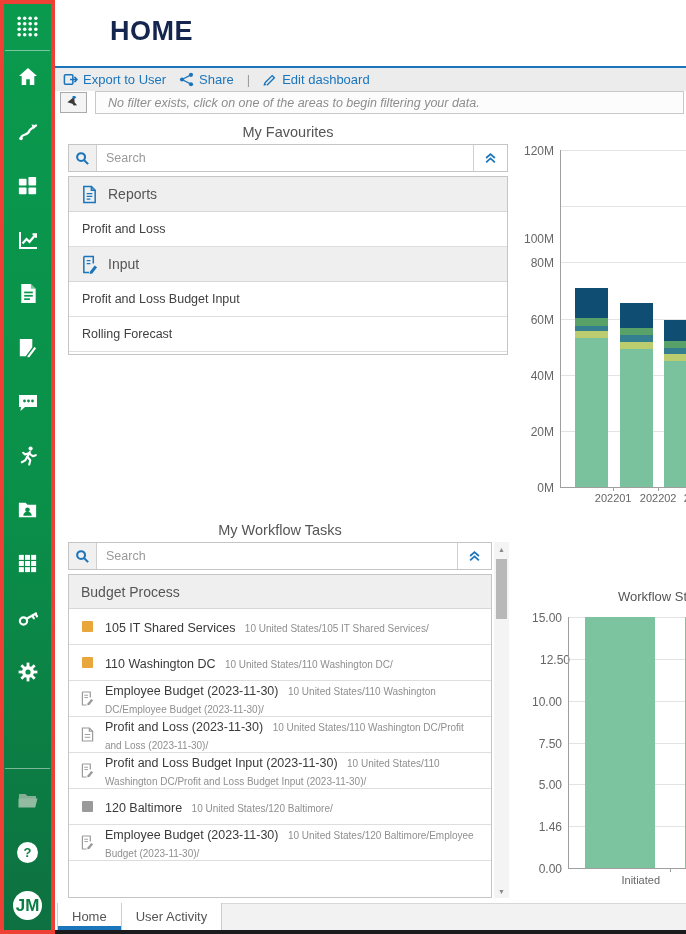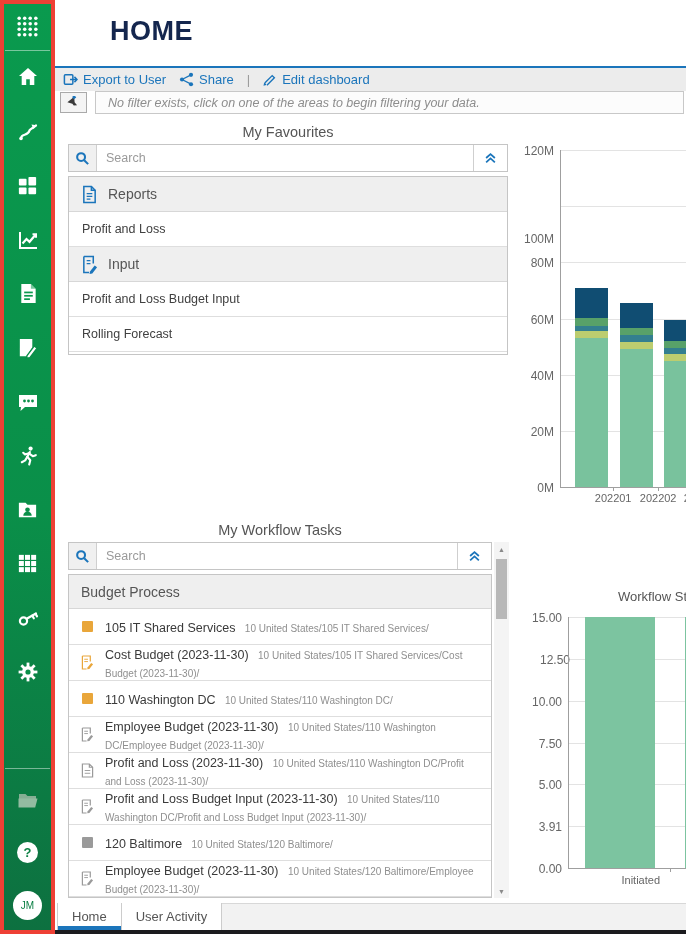--- a/index.html
+++ b/index.html
@@ -10,21 +10,21 @@
   
   .sidebar { position:absolute; left:0; top:0; width:55px; height:934px;
              background:linear-gradient(180deg,#0a9a4e 0%,#0a8f49 55%,#0d7040 100%); }
   .side-icon { position:absolute; left:14px; width:27px; height:27px;
                display:flex; align-items:center; justify-content:center; cursor:pointer; }
   .side-divider { position:absolute; left:5px; right:5px; height:1px; background:rgba(255,255,255,.45); }
   .help-circle { position:absolute; left:17px; width:21px; height:21px; border-radius:50%;
                  background:#fff; color:#0b8043; font-weight:bold; font-size:13px;
                  display:flex; align-items:center; justify-content:center; }
   .avatar { position:absolute; left:13px; width:29px; height:29px; border-radius:50%;
-            background:#fff; color:#0a7f43; font-weight:normal; font-size:10px;
+            background:#fff; color:#0a7f43; font-weight:bold; font-size:17px;
             display:flex; align-items:center; justify-content:center; }
   .annotation { position:absolute; left:0; top:0; width:55px; height:934px;
                 border:4px solid #ee4035; pointer-events:none; z-index:60; }
 
   
   .page-title { position:absolute; left:110px; top:16px; font-size:27px; font-weight:bold;
                 color:#14264e; letter-spacing:.5px; }
   .toolbar { position:absolute; left:55px; right:0; top:66px; height:25px; background:#ececec;
              border-top:2px solid #1b75bb; display:flex; align-items:center; gap:13px; padding-left:8px; }
   .tool-link { display:flex; align-items:center; gap:5px; color:#1b75bb; font-size:13px; cursor:pointer; }
@@ -405,31 +405,20 @@
   <div class="task-row">
     <span class="task-icon">
       <svg width="11" height="11">
           <rect width="11" height="11" rx="1" fill="#e9a63a"></rect>
         </svg>
       </span>
     <span class="task-text"><span class="task-title">105 IT Shared Services</span>
       <span class="task-path">10 United States/105 IT Shared Services/</span></span>
   </div>
 
-  <div class="task-row">
-    <span class="task-icon">
-      <svg width="13" height="15" viewBox="0 0 14 16" fill="none" stroke="#e9a63a" stroke-width="1.3">
-        <path d="M1.5 1 H10 V7 M1.5 1 V15 H6"></path>
-          <path d="M3.5 4.5 H7.5 M3.5 7 H7.5" stroke-width="1"></path>
-        <path d="M7 13.5 L11 8.5 L13 10 L9 15 L6.8 15.3 Z" fill="#e9a63a" stroke="none"></path>
-      </svg>
-      </span>
-    <span class="task-text"><span class="task-title">Cost Budget (2023-11-30)</span>
-      <span class="task-path">10 United States/105 IT Shared Services/Cost Budget (2023-11-30)/</span></span>
-  </div>
 
   <div class="task-row">
     <span class="task-icon">
       <svg width="11" height="11">
           <rect width="11" height="11" rx="1" fill="#e9a63a"></rect>
         </svg>
       </span>
     <span class="task-text"><span class="task-title">110 Washington DC</span>
       <span class="task-path">10 United States/110 Washington DC/</span></span>
   </div>
@@ -496,21 +485,21 @@
 <div class="scrollbar">
   <div class="scroll-arrow" style="top:0">▲</div>
   <div class="scroll-thumb"></div>
   <div class="scroll-arrow" style="bottom:0">▼</div>
 </div>
 
 <div class="chart" id="chart-wf" style="left:520px; top:585px; width:166px; height:315px;">
     <div class="gridline zero" style="left: 48px; right: 0px; top: 283px;"></div>
     <div class="ytick" style="top: 277px; left: 0px; width: 42px;">0.00</div>
     <div class="gridline" style="left: 48px; right: 0px; top: 241.167px;"></div>
-    <div class="ytick" style="top: 235.167px; left: 0px; width: 42px;">3.91</div>
+    <div class="ytick" style="top: 235.167px; left: 0px; width: 42px;">1.46</div>
     <div class="gridline" style="left: 48px; right: 0px; top: 199.333px;"></div>
     <div class="ytick" style="top: 193.333px; left: 0px; width: 42px;">5.00</div>
     <div class="gridline" style="left: 48px; right: 0px; top: 157.5px;"></div>
     <div class="ytick" style="top: 151.5px; left: 0px; width: 42px;">7.50</div>
     <div class="gridline" style="left: 48px; right: 0px; top: 115.667px;"></div>
     <div class="ytick" style="top: 109.667px; left: 0px; width: 42px;">10.00</div>
     <div class="gridline" style="left: 48px; right: 0px; top: 73.8333px;"></div>
     <div class="ytick" style="top: 67.8333px; left: 8px; width: 42px;">12.50</div>
     <div class="gridline" style="left: 48px; right: 0px; top: 32px;"></div>
     <div class="ytick" style="top: 26px; left: 0px; width: 42px;">15.00</div>

